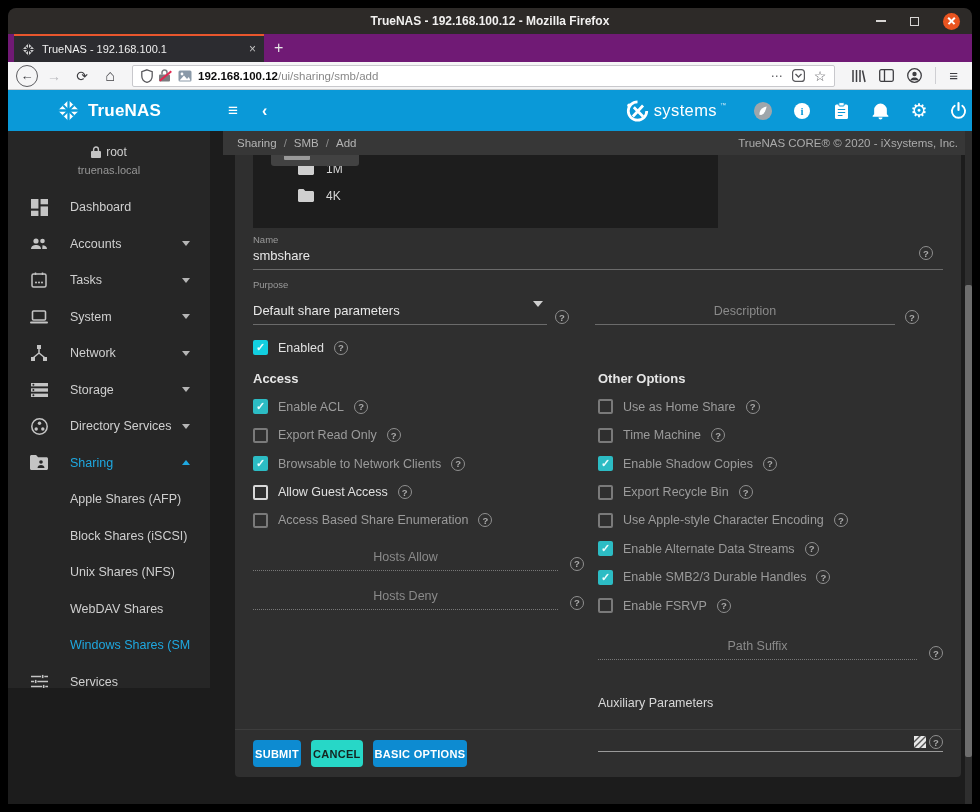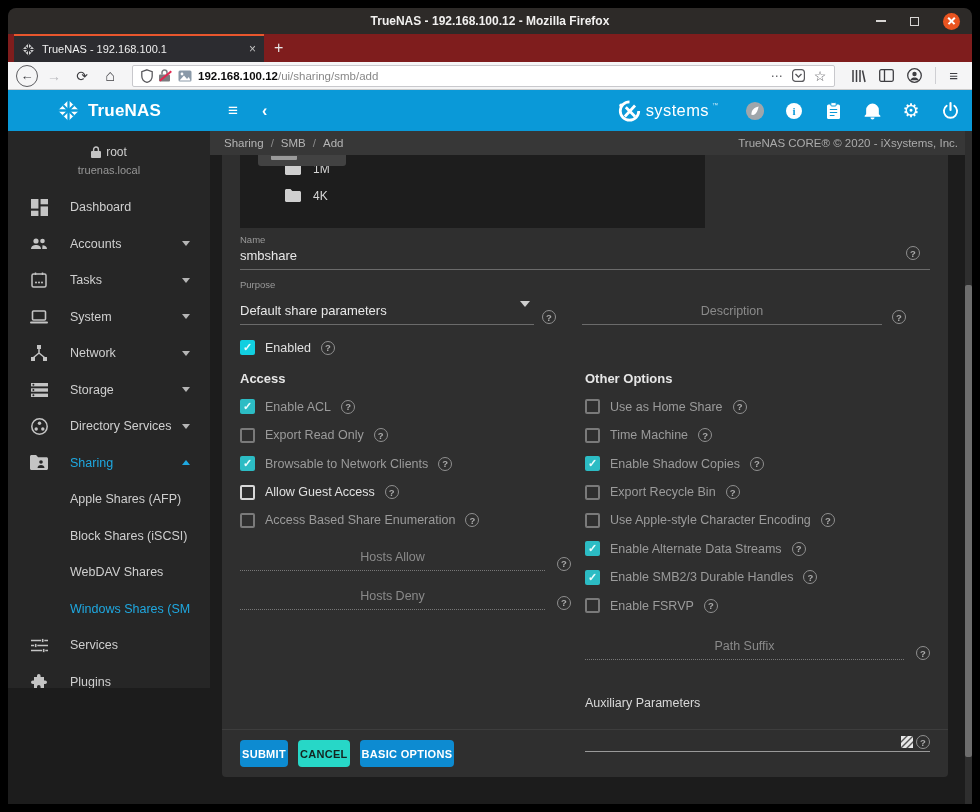--- a/index.html
+++ b/index.html
@@ -10,21 +10,21 @@
   .titlebar { height:26px; background:#2d2a28; display:flex; align-items:center; position:relative; border-radius:8px 8px 0 0; }
   .win-title { position:absolute; left:0; right:0; text-align:center; color:#f1f0ef; font-size:12px; font-weight:bold; }
   .win-controls { margin-left:auto; display:flex; align-items:center; gap:24px; padding-right:12px; z-index:2; }
   .btn-min { width:10px; height:2px; background:#d8d6d4; }
   .btn-max { width:9px; height:9px; border:1.5px solid #d8d6d4; }
   .btn-close { width:17px; height:17px; border-radius:50%; background:#e95420; position:relative; }
   .btn-close::before,.btn-close::after{ content:""; position:absolute; left:4px; top:7.6px; width:9px; height:1.6px; background:#fff; }
   .btn-close::before{ transform:rotate(45deg);} .btn-close::after{ transform:rotate(-45deg);}
 
   
-  .tabbar { height:28px; background:#7f1d1d; display:flex; align-items:stretch; }
+  .tabbar { height:28px; background:#701a75; display:flex; align-items:stretch; }
   .tab { width:250px; margin-left:6px; background:#2c2c30; border-top:2px solid #e8562d; display:flex; align-items:center; gap:7px; padding:0 8px; }
   .tab-title { flex:1; color:#efefef; font-size:11px; white-space:nowrap; overflow:hidden; }
   .tab-close { color:#c2c2c2; font-size:12px; line-height:1; }
   .newtab { color:#e6e6e6; font-size:16px; display:flex; align-items:center; padding:0 10px; }
 
   
   .navbar { height:28px; background:#f5f5f6; border-bottom:1px solid #ccc; display:flex; align-items:center; padding:0 8px; gap:4px; }
   .nav-ic { color:#3e3e42; font-size:14px; width:24px; text-align:center; line-height:1; }
   .nav-back { width:22px; height:22px; border:1.5px solid #5c5c60; border-radius:50%; display:flex; align-items:center; justify-content:center; color:#3e3e42; font-size:13px; }
   .nav-fwd { color:#b9b9bd; }
@@ -38,30 +38,30 @@
   .toolbar-right { display:flex; align-items:center; gap:13px; padding:0 6px; }
   .tb-sep { width:1px; height:17px; background:#cfcfd3; }
   .nav-burger { color:#3e3e42; font-size:15px; font-weight:bold; }
 
   
   .app-header { height:41px; background:#0a99d8; display:flex; align-items:center; color:#fff; }
   .brand-zone { width:202px; display:flex; align-items:center; justify-content:center; gap:8px; }
   .brand-txt { position:relative; font-size:17px; font-weight:bold; letter-spacing:.2px; }
   .hdr-burger { margin-left:18px; font-size:17px; font-weight:bold; }
   .hdr-backchev { margin-left:24px; font-size:16px; font-weight:bold; }
-  .hdr-right { margin-left:auto; display:flex; align-items:center; gap:19px; padding-right:12px; }
+  .hdr-right { margin-left:auto; display:flex; align-items:center; gap:19px; padding-right:4px; }
   .ix-logo { display:flex; align-items:center; gap:3px; margin-right:8px; }
   .ix-systems { font-size:16.5px; font-weight:400; letter-spacing:.4px; }
   .ix-tm { font-size:6px; align-self:flex-start; margin-top:3px; opacity:.8; }
   .hdr-ic { width:20px; height:20px; display:flex; align-items:center; justify-content:center; }
   .info-circ { width:16px; height:16px; background:#fff; border-radius:50%; color:#0a99d8; font-weight:bold; font-size:11px; font-family:"Liberation Serif",serif; display:flex; align-items:center; justify-content:center; }
   .gear-glyph { font-size:19px; color:#fff; line-height:1; }
 
   
-  .app-body { display:flex; height:557px; position:relative; }
+  .app-body { display:flex; height:557px; position:relative;gap:13px; }
 
   
   .sidebar { width:202px; background:#262626; flex:none; padding-top:14px; overflow:hidden; }
   .user-block { text-align:center; color:#cfcfcf; }
   .user-line { font-size:12px; display:flex; align-items:center; justify-content:center; gap:5px; }
   .host-line { font-size:11px; color:#979797; margin-top:5px; }
   .nav-list { margin-top:13px; }
   .nav-item { height:36.5px; display:flex; align-items:center; padding-left:22px; padding-right:20px; color:#cfcfcf; font-size:12.5px; }
   .nav-item .ic { width:18px; height:18px; flex:none; margin-right:22px; display:flex; align-items:center; justify-content:center; }
   .nav-item .lbl { flex:1; white-space:nowrap; overflow:hidden; }
@@ -403,20 +403,23 @@
             </span>
           <span class="lbl">Sharing</span>
           <span class="caret-up"></span>
         </div>
 
         <div class="nav-item sub">
           <span class="lbl">Apple Shares (AFP)</span>
         </div>
         <div class="nav-item sub">
           <span class="lbl">Block Shares (iSCSI)</span>
+        </div>
+        <div class="nav-item sub">
+          <span class="lbl">Unix Shares (NFS)</span>
         </div>
         <div class="nav-item sub">
           <span class="lbl">WebDAV Shares</span>
         </div>
         <div class="nav-item sub active">
           <span class="lbl">Windows Shares (SMB)</span>
         </div>
 
         <div class="nav-item">
           <span class="ic">

